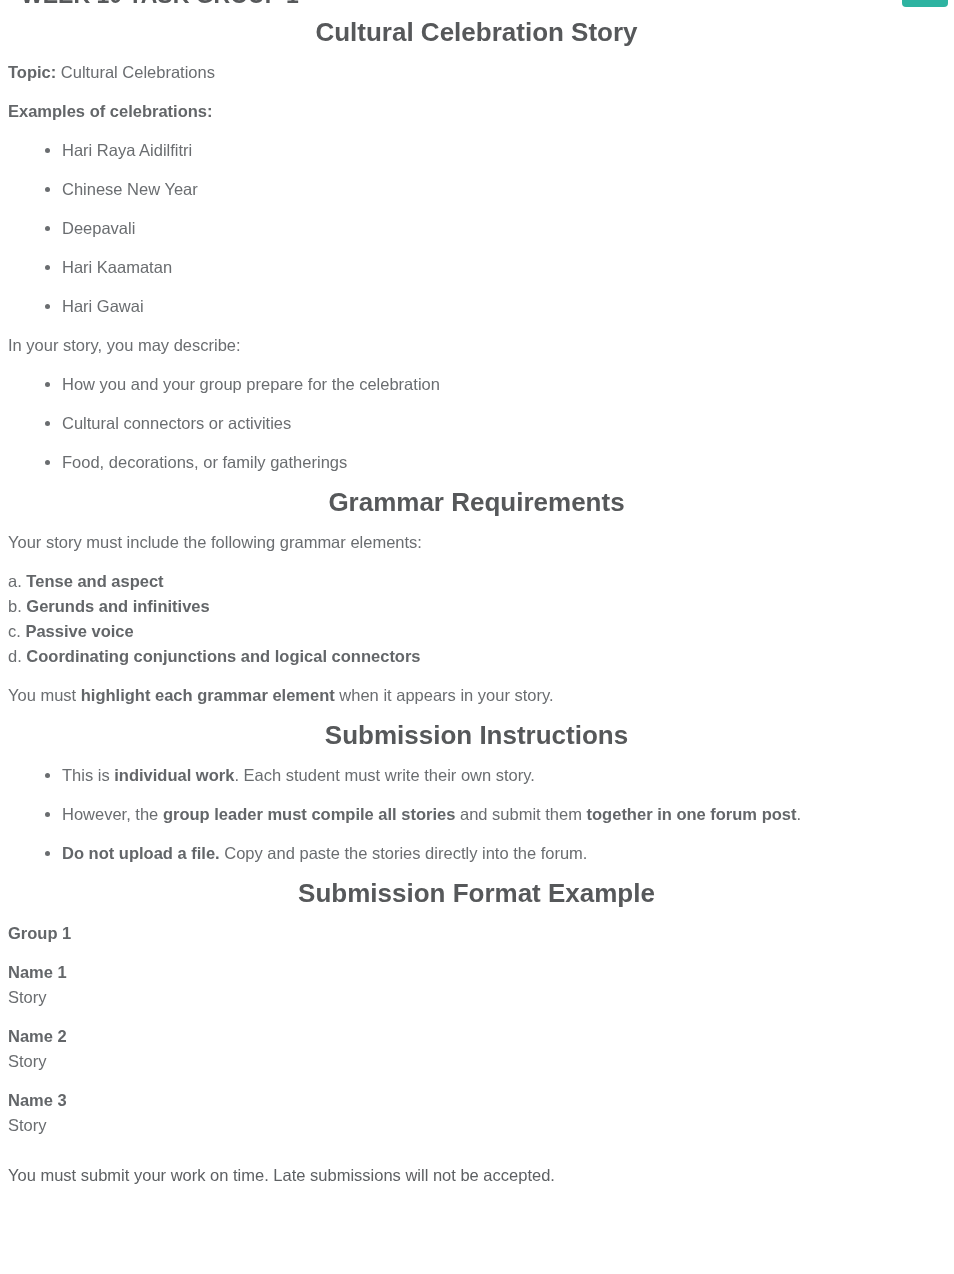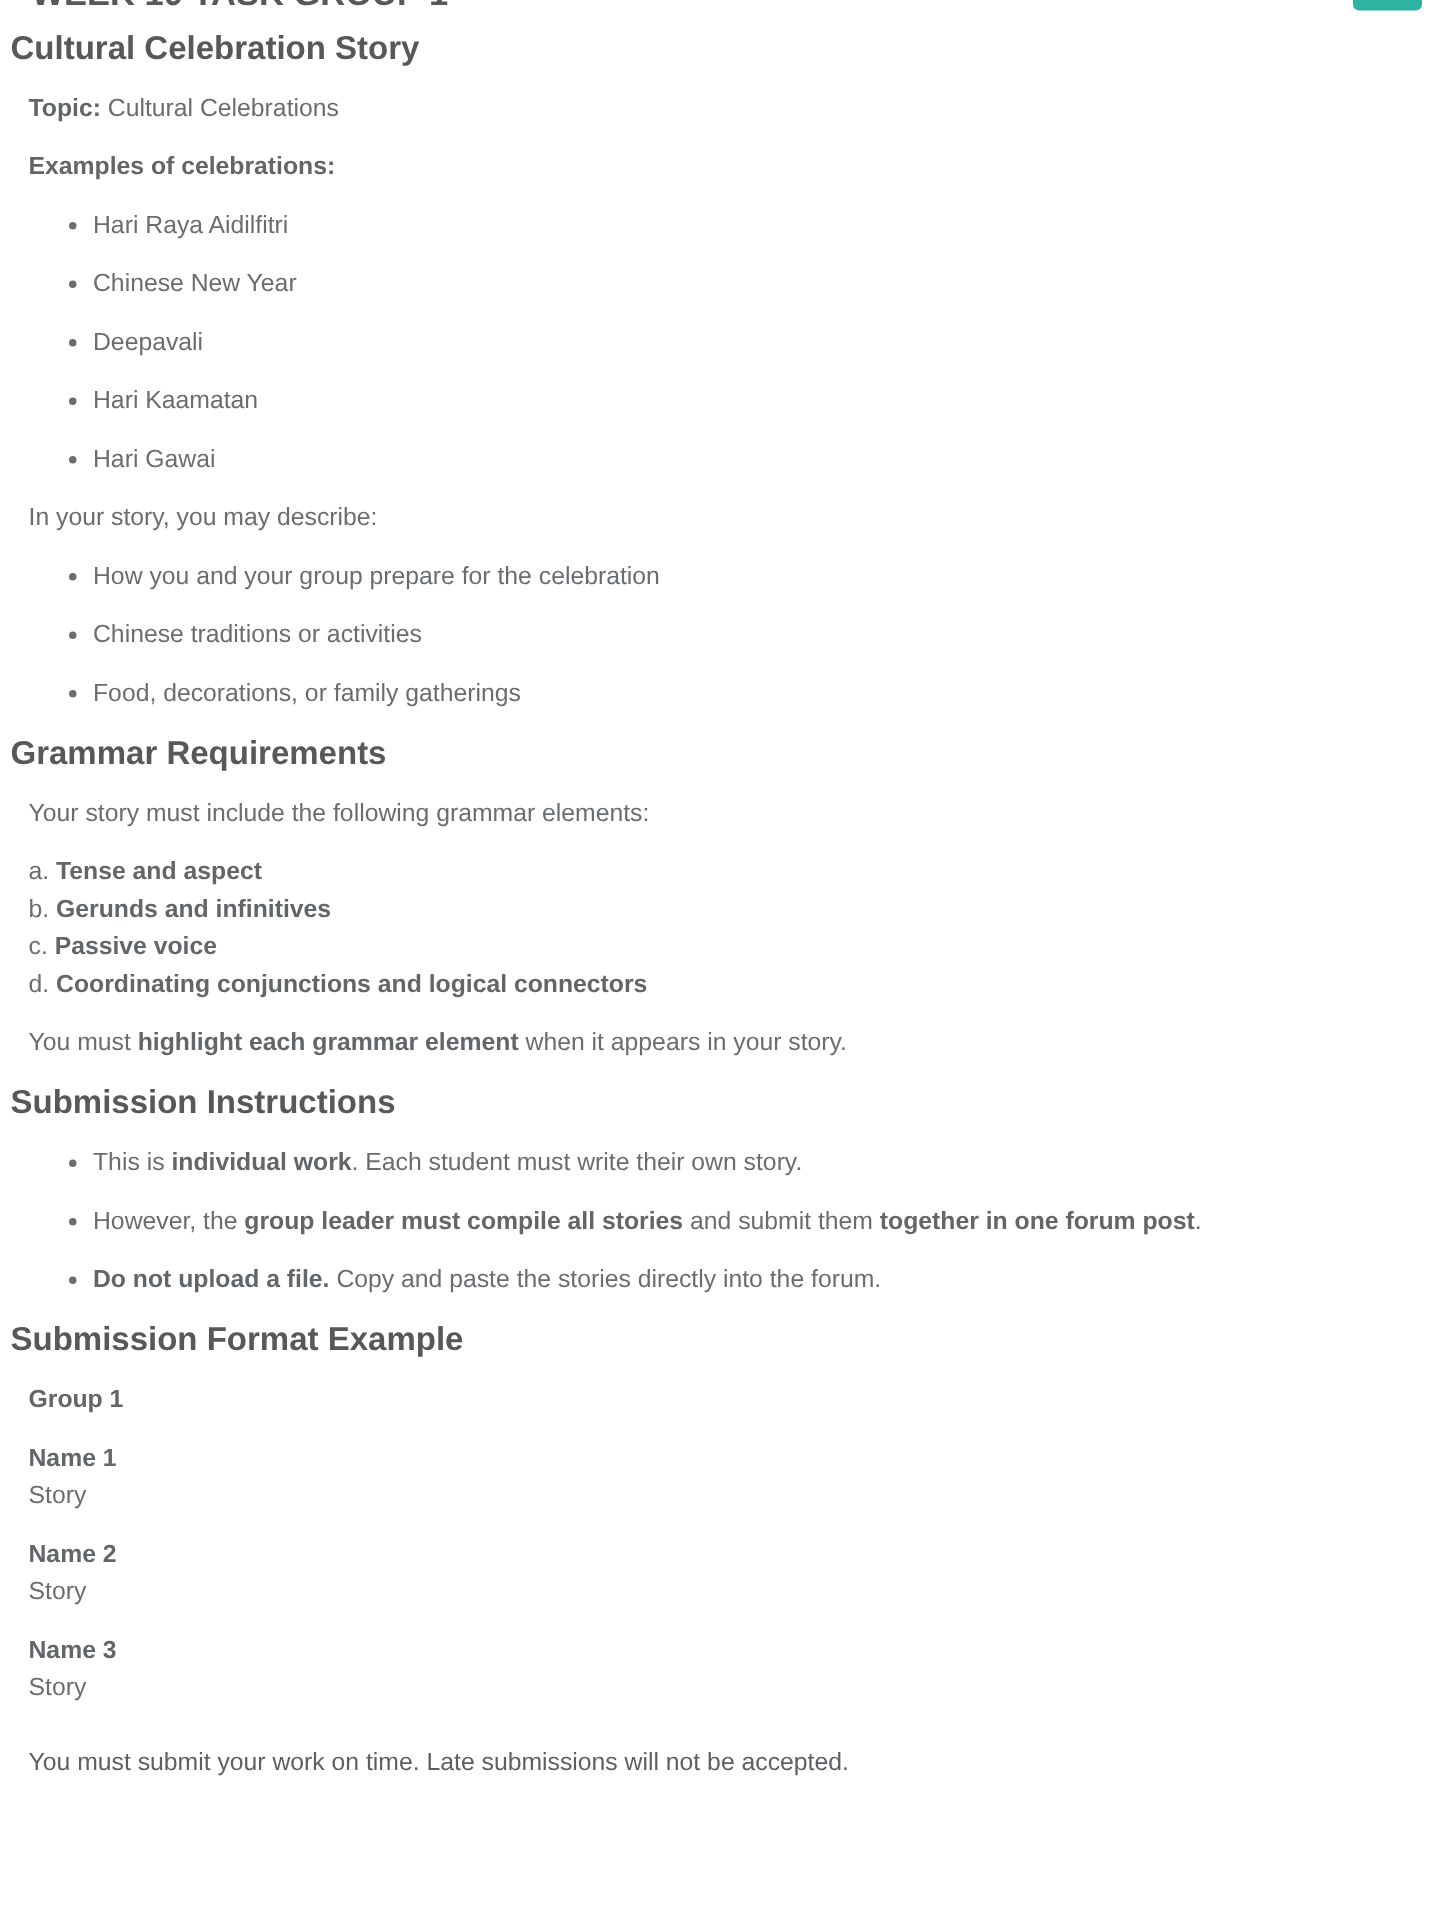--- a/index.html
+++ b/index.html
@@ -42,28 +42,29 @@
     position: absolute;
     right: 6px;
     top: -25px;
     width: 46px;
     height: 32px;
     border: none;
     border-radius: 4px;
     cursor: pointer;
   }
   h2 {
-    font-size: 22px;
+    font-size: 26px;
     line-height: 26px;
     font-weight: 700;
     color: #56585a;
     margin: 11px 0 15px 0;
+    text-align: center;
   }
   p {
-    margin: 0 0 14px 12px;
+    margin: 0 0 14px 1px;
   }
   b, strong, .b {
     font-weight: 700;
     color: #636669;
   }
   ul {
     margin: 0 0 14px 0;
     padding-left: 55px;
     list-style: disc outside;
   }
@@ -99,21 +100,21 @@
     <li>Chinese New Year</li>
     <li>Deepavali</li>
     <li>Hari Kaamatan</li>
     <li>Hari Gawai</li>
   </ul>
 
   <p>In your story, you may describe:</p>
 
   <ul>
     <li>How you and your group prepare for the celebration</li>
-    <li>Chinese traditions or activities</li>
+    <li>Cultural connectors or activities</li>
     <li>Food, decorations, or family gatherings</li>
   </ul>
 
   <h2>Grammar Requirements</h2>
 
   <p>Your story must include the following grammar elements:</p>
 
   <p>
     <span><span>a. </span><b>Tense and aspect</b></span><br>
     <span><span>b. </span><b>Gerunds and infinitives</b></span><br>

